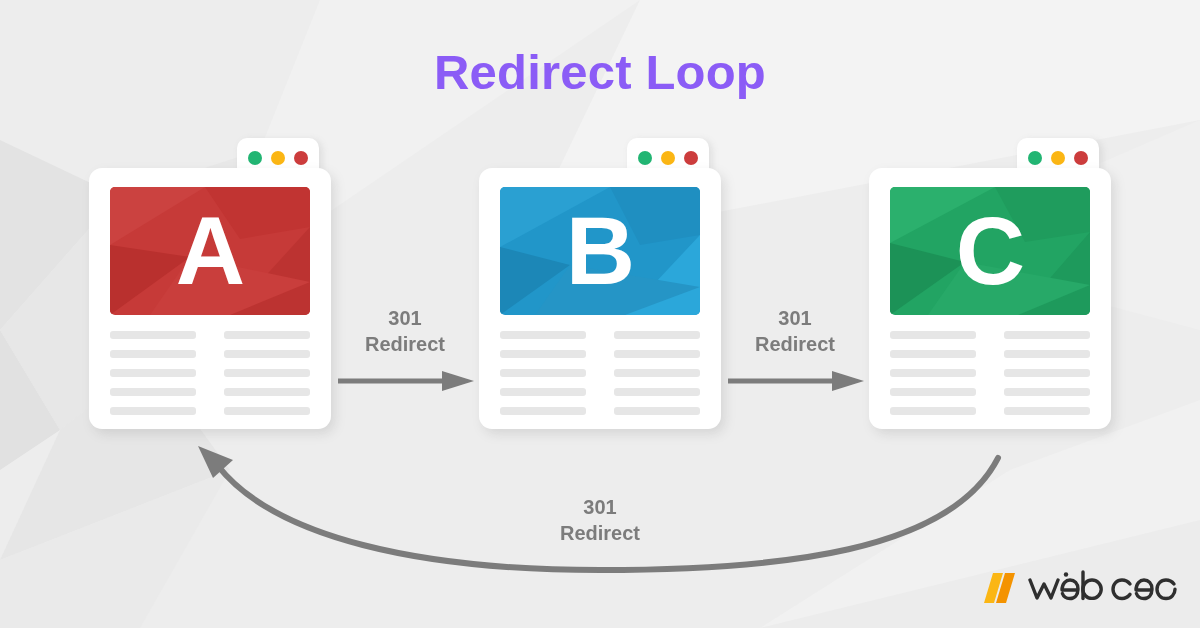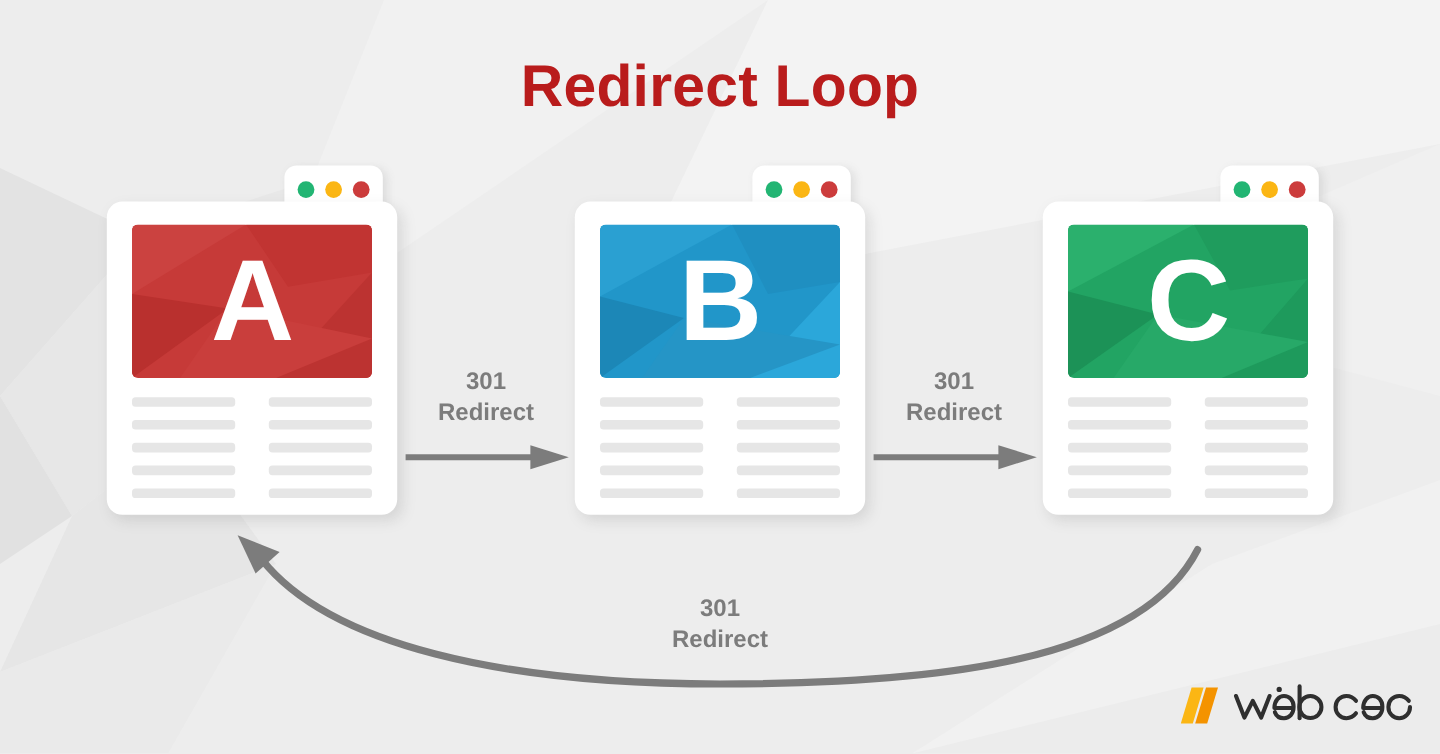--- a/index.html
+++ b/index.html
@@ -32,21 +32,21 @@
   
   #page-title {
     position: absolute;
     left: 0;
     top: 44px;
     width: 1200px;
     text-align: center;
     font-size: 49px;
     font-weight: bold;
     letter-spacing: 0.2px;
-    color: #b91c1c;
+    color: #8b5cf6;
     z-index: 5;
     white-space: nowrap;
   }
 
   
   .browser-card {
     position: absolute;
     width: 242px;
     height: 291px;
     z-index: 4;

